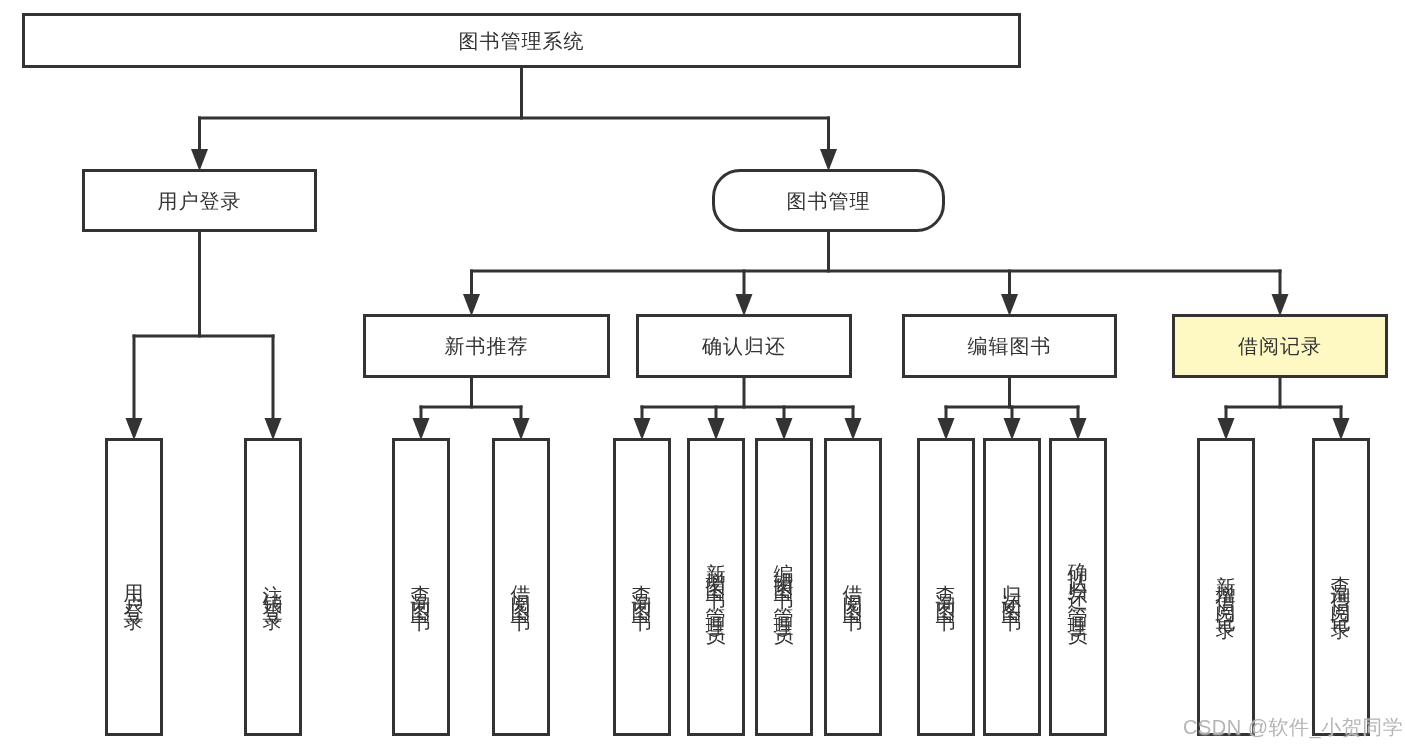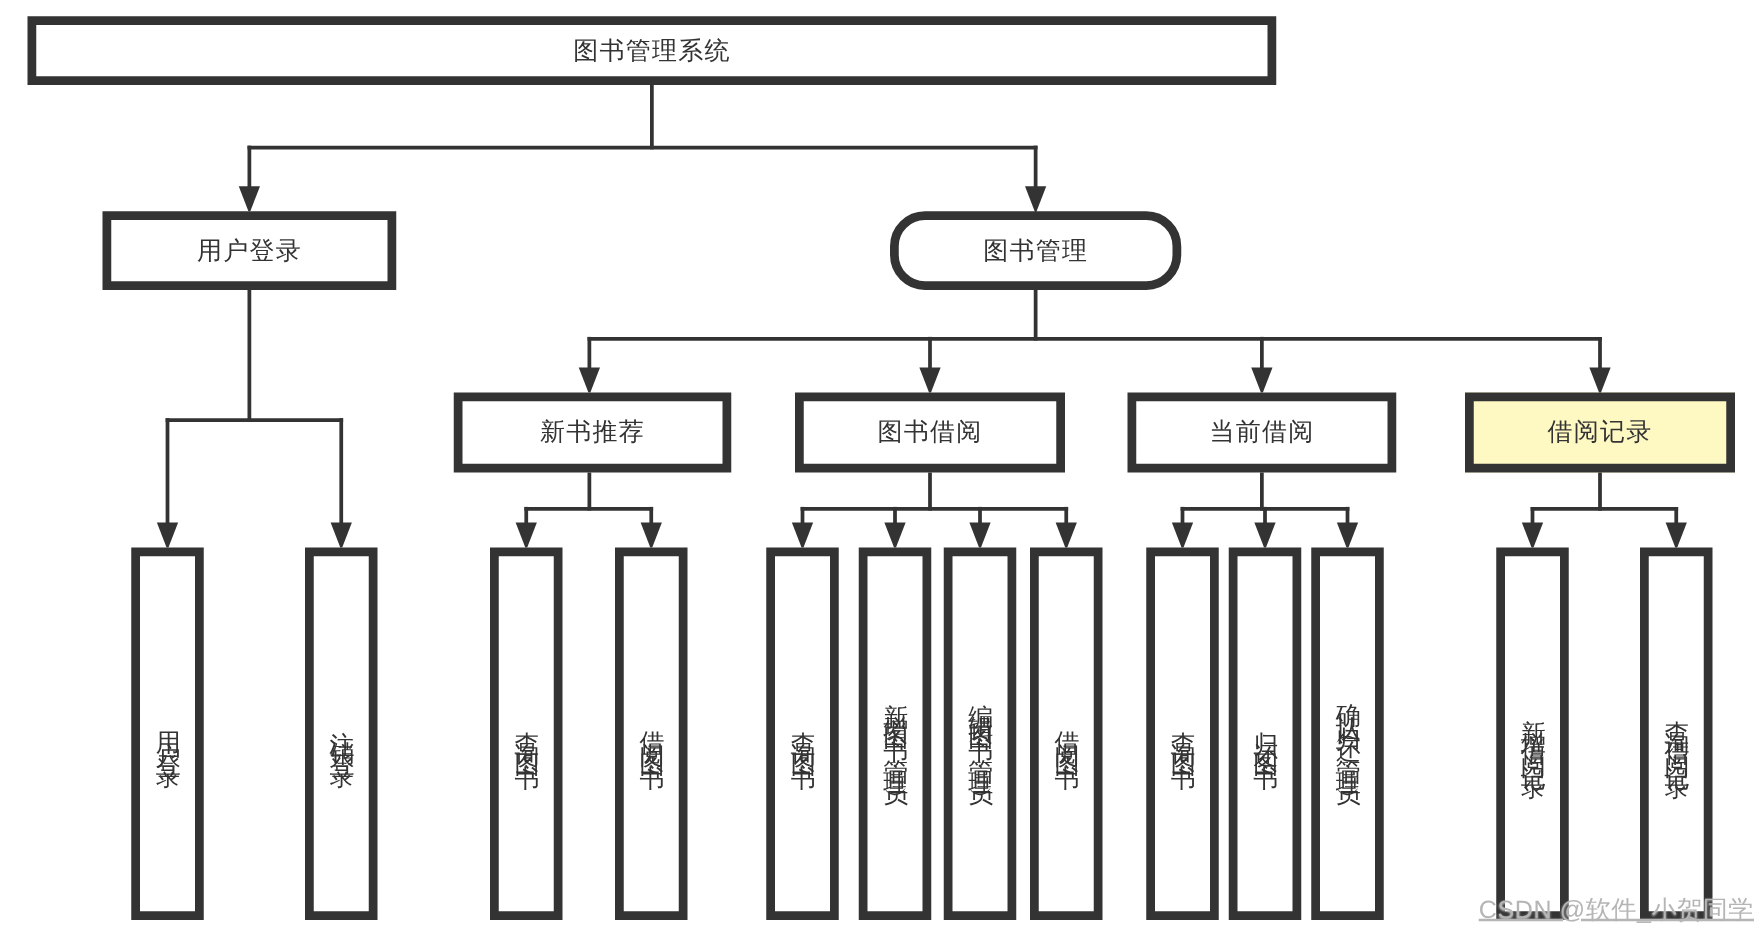--- a/index.html
+++ b/index.html
@@ -18,21 +18,21 @@
   #connectors {
     position: absolute;
     left: 0;
     top: 0;
     z-index: 1;
   }
   .node {
     position: absolute;
     box-sizing: border-box;
     background: #ffffff;
-    border: 7px solid #14b8a6;
+    border: 3px solid #14b8a6;
     display: flex;
     align-items: center;
     justify-content: center;
     color: #333333;
     font-size: 20px;
     line-height: 1;
     z-index: 2;
   }
   .node.horizontal .node-label {
     letter-spacing: 1px;
@@ -47,21 +47,20 @@
   #watermark {
     position: absolute;
     left: 1183px;
     top: 714px;
     z-index: 4;
     font-size: 20px;
     letter-spacing: 0.5px;
     color: #b5b5b5;
     text-shadow: 0 1px 2px rgba(255,255,255,0.9);
     white-space: nowrap;
-    text-decoration: underline;
   }
 </style>
 </head>
 <body>
 
 <div id="stage">
   <svg id="connectors" width="1405" height="747" viewBox="0 0 1405 747">
       <line x1="521.5" y1="68" x2="521.5" y2="118" stroke="#333333" stroke-width="3" stroke-linecap="square"></line>
       <line x1="199.5" y1="118" x2="828.5" y2="118" stroke="#333333" stroke-width="3" stroke-linecap="square"></line>
       <line x1="199.5" y1="118" x2="199.5" y2="151" stroke="#333333" stroke-width="3" stroke-linecap="square"></line>
@@ -118,28 +117,28 @@
   <div id="nodes">
       <div class="node horizontal" style="left: 22px; top: 13px; width: 999px; height: 55px; border-color: rgb(51, 51, 51); background: rgb(255, 255, 255); color: rgb(51, 51, 51);">
         <span class="node-label">图书管理系统</span>
       </div>
       <div class="node horizontal" style="left: 82px; top: 169px; width: 235px; height: 63px; border-color: rgb(51, 51, 51); background: rgb(255, 255, 255); color: rgb(51, 51, 51);">
         <span class="node-label">用户登录</span>
       </div>
       <div class="node horizontal" style="left: 712px; top: 169px; width: 233px; height: 63px; border-color: rgb(51, 51, 51); background: rgb(255, 255, 255); color: rgb(51, 51, 51); border-radius: 28px;">
         <span class="node-label">图书管理</span>
       </div>
-      <div class="node horizontal" style="left: 363px; top: 314px; width: 222px; height: 64px; border-color: rgb(51, 51, 51); background: rgb(255, 255, 255); color: rgb(51, 51, 51);">
+      <div class="node horizontal" style="left: 363px; top: 314px; width: 247px; height: 64px; border-color: rgb(51, 51, 51); background: rgb(255, 255, 255); color: rgb(51, 51, 51);">
         <span class="node-label">新书推荐</span>
       </div>
       <div class="node horizontal" style="left: 636px; top: 314px; width: 216px; height: 64px; border-color: rgb(51, 51, 51); background: rgb(255, 255, 255); color: rgb(51, 51, 51);">
-        <span class="node-label">图书借阅</span>
+        <span class="node-label">确认归还</span>
       </div>
       <div class="node horizontal" style="left: 902px; top: 314px; width: 215px; height: 64px; border-color: rgb(51, 51, 51); background: rgb(255, 255, 255); color: rgb(51, 51, 51);">
-        <span class="node-label">当前借阅</span>
+        <span class="node-label">编辑图书</span>
       </div>
       <div class="node horizontal" style="left: 1172px; top: 314px; width: 216px; height: 64px; border-color: rgb(51, 51, 51); background: #fef9c3; color: rgb(51, 51, 51);">
         <span class="node-label">借阅记录</span>
       </div>
       <div class="node vertical" style="left: 105px; top: 438px; width: 58px; height: 298px; border-color: rgb(51, 51, 51); background: rgb(255, 255, 255); color: rgb(51, 51, 51);">
         <span class="node-label">用户登录</span>
       </div>
       <div class="node vertical" style="left: 244px; top: 438px; width: 58px; height: 298px; border-color: rgb(51, 51, 51); background: rgb(255, 255, 255); color: rgb(51, 51, 51);">
         <span class="node-label">注销登录</span>
       </div>

